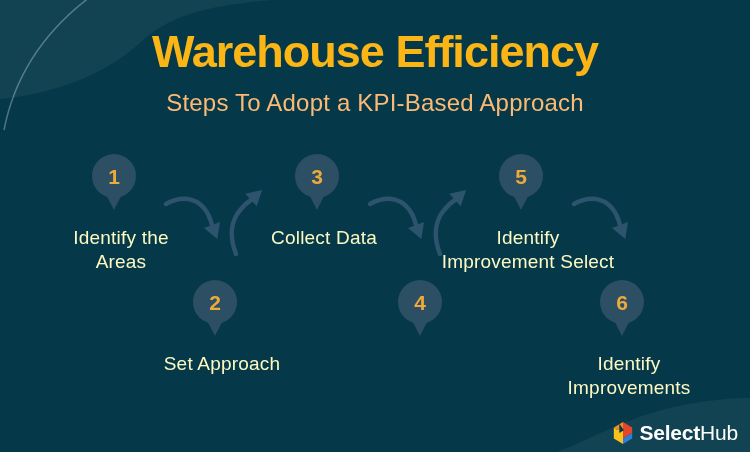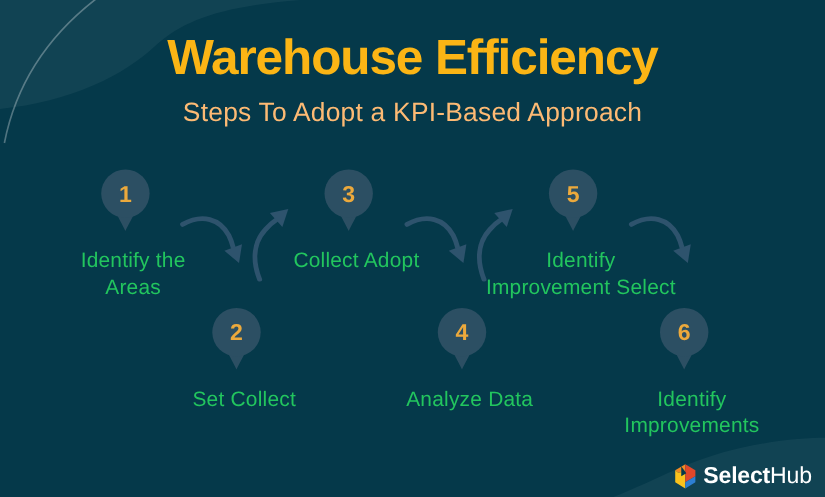--- a/index.html
+++ b/index.html
@@ -42,21 +42,21 @@
     position: absolute;
     width: 200px;
     display: flex;
     flex-direction: column;
     align-items: center;
     z-index: 2;
   }
   .step .label {
     margin-top: 15px;
     text-align: center;
-    color: #22c55e;
+    color: #fef9c3;
     font-size: 19px;
     line-height: 24px;
     letter-spacing: 0.2px;
     margin-left: 14px;
   }
   .step .label span { display: block; }
   .step .label span:empty { display: none; }
   .pin-number {
     font-family: "Liberation Sans", "DejaVu Sans", sans-serif;
     font-weight: bold;
@@ -111,47 +111,43 @@
     </div>
   </div>
 
   <div class="step" style="left:115px; top:279px;">
     <svg width="48" height="58" viewBox="0 0 48 58">
       <path d="M14,37 C18,46 21.5,51.5 24,57 C26.5,51.5 30,46 34,37 Z" fill="#2c4f63"></path>
       <circle cx="24" cy="23" r="22" fill="#2c4f63"></circle>
       <text class="pin-number" x="24" y="30.5" text-anchor="middle" fill="#eca93c">2</text>
     </svg>
     <div class="label">
-      <span>Set Collect</span>
+      <span>Set Approach</span>
 
     </div>
   </div>
 
   <div class="step" style="left:217px; top:153px;">
     <svg width="48" height="58" viewBox="0 0 48 58">
       <path d="M14,37 C18,46 21.5,51.5 24,57 C26.5,51.5 30,46 34,37 Z" fill="#2c4f63"></path>
       <circle cx="24" cy="23" r="22" fill="#2c4f63"></circle>
       <text class="pin-number" x="24" y="30.5" text-anchor="middle" fill="#eca93c">3</text>
     </svg>
     <div class="label">
-      <span>Collect Adopt</span>
+      <span>Collect Data</span>
 
     </div>
   </div>
 
   <div class="step" style="left:320px; top:279px;">
     <svg width="48" height="58" viewBox="0 0 48 58">
       <path d="M14,37 C18,46 21.5,51.5 24,57 C26.5,51.5 30,46 34,37 Z" fill="#2c4f63"></path>
       <circle cx="24" cy="23" r="22" fill="#2c4f63"></circle>
       <text class="pin-number" x="24" y="30.5" text-anchor="middle" fill="#eca93c">4</text>
     </svg>
-    <div class="label">
-      <span>Analyze Data</span>
-
-    </div>
   </div>
 
   <div class="step" style="left:421px; top:153px;">
     <svg width="48" height="58" viewBox="0 0 48 58">
       <path d="M14,37 C18,46 21.5,51.5 24,57 C26.5,51.5 30,46 34,37 Z" fill="#2c4f63"></path>
       <circle cx="24" cy="23" r="22" fill="#2c4f63"></circle>
       <text class="pin-number" x="24" y="30.5" text-anchor="middle" fill="#eca93c">5</text>
     </svg>
     <div class="label">
       <span>Identify</span>

